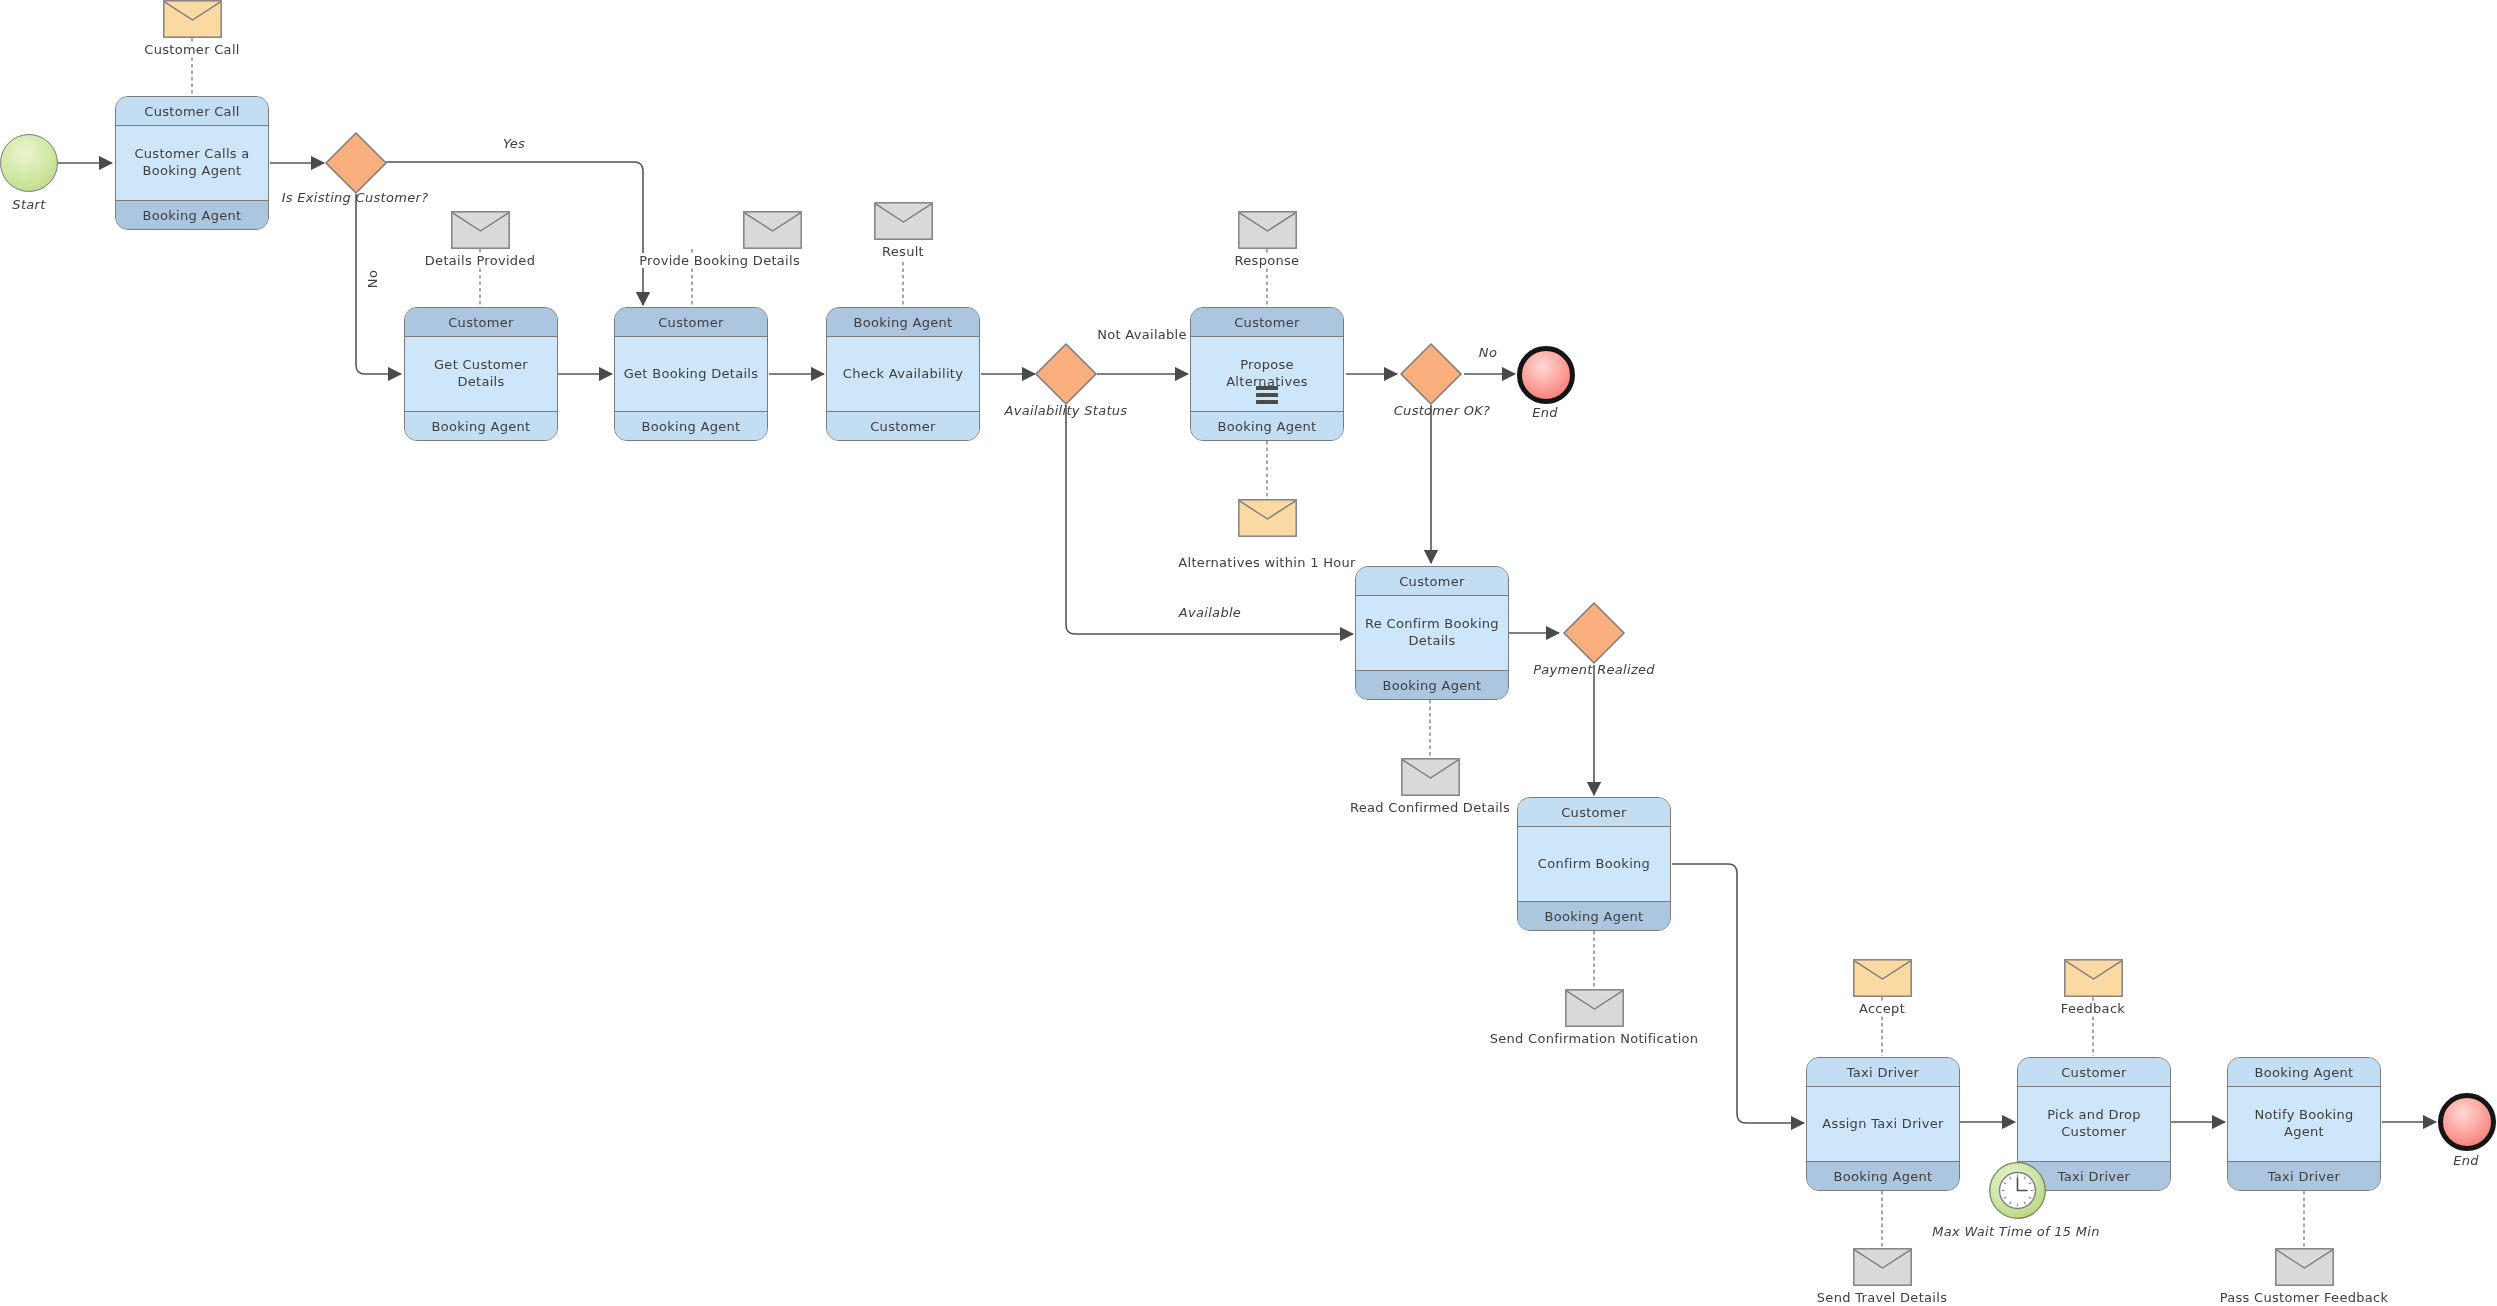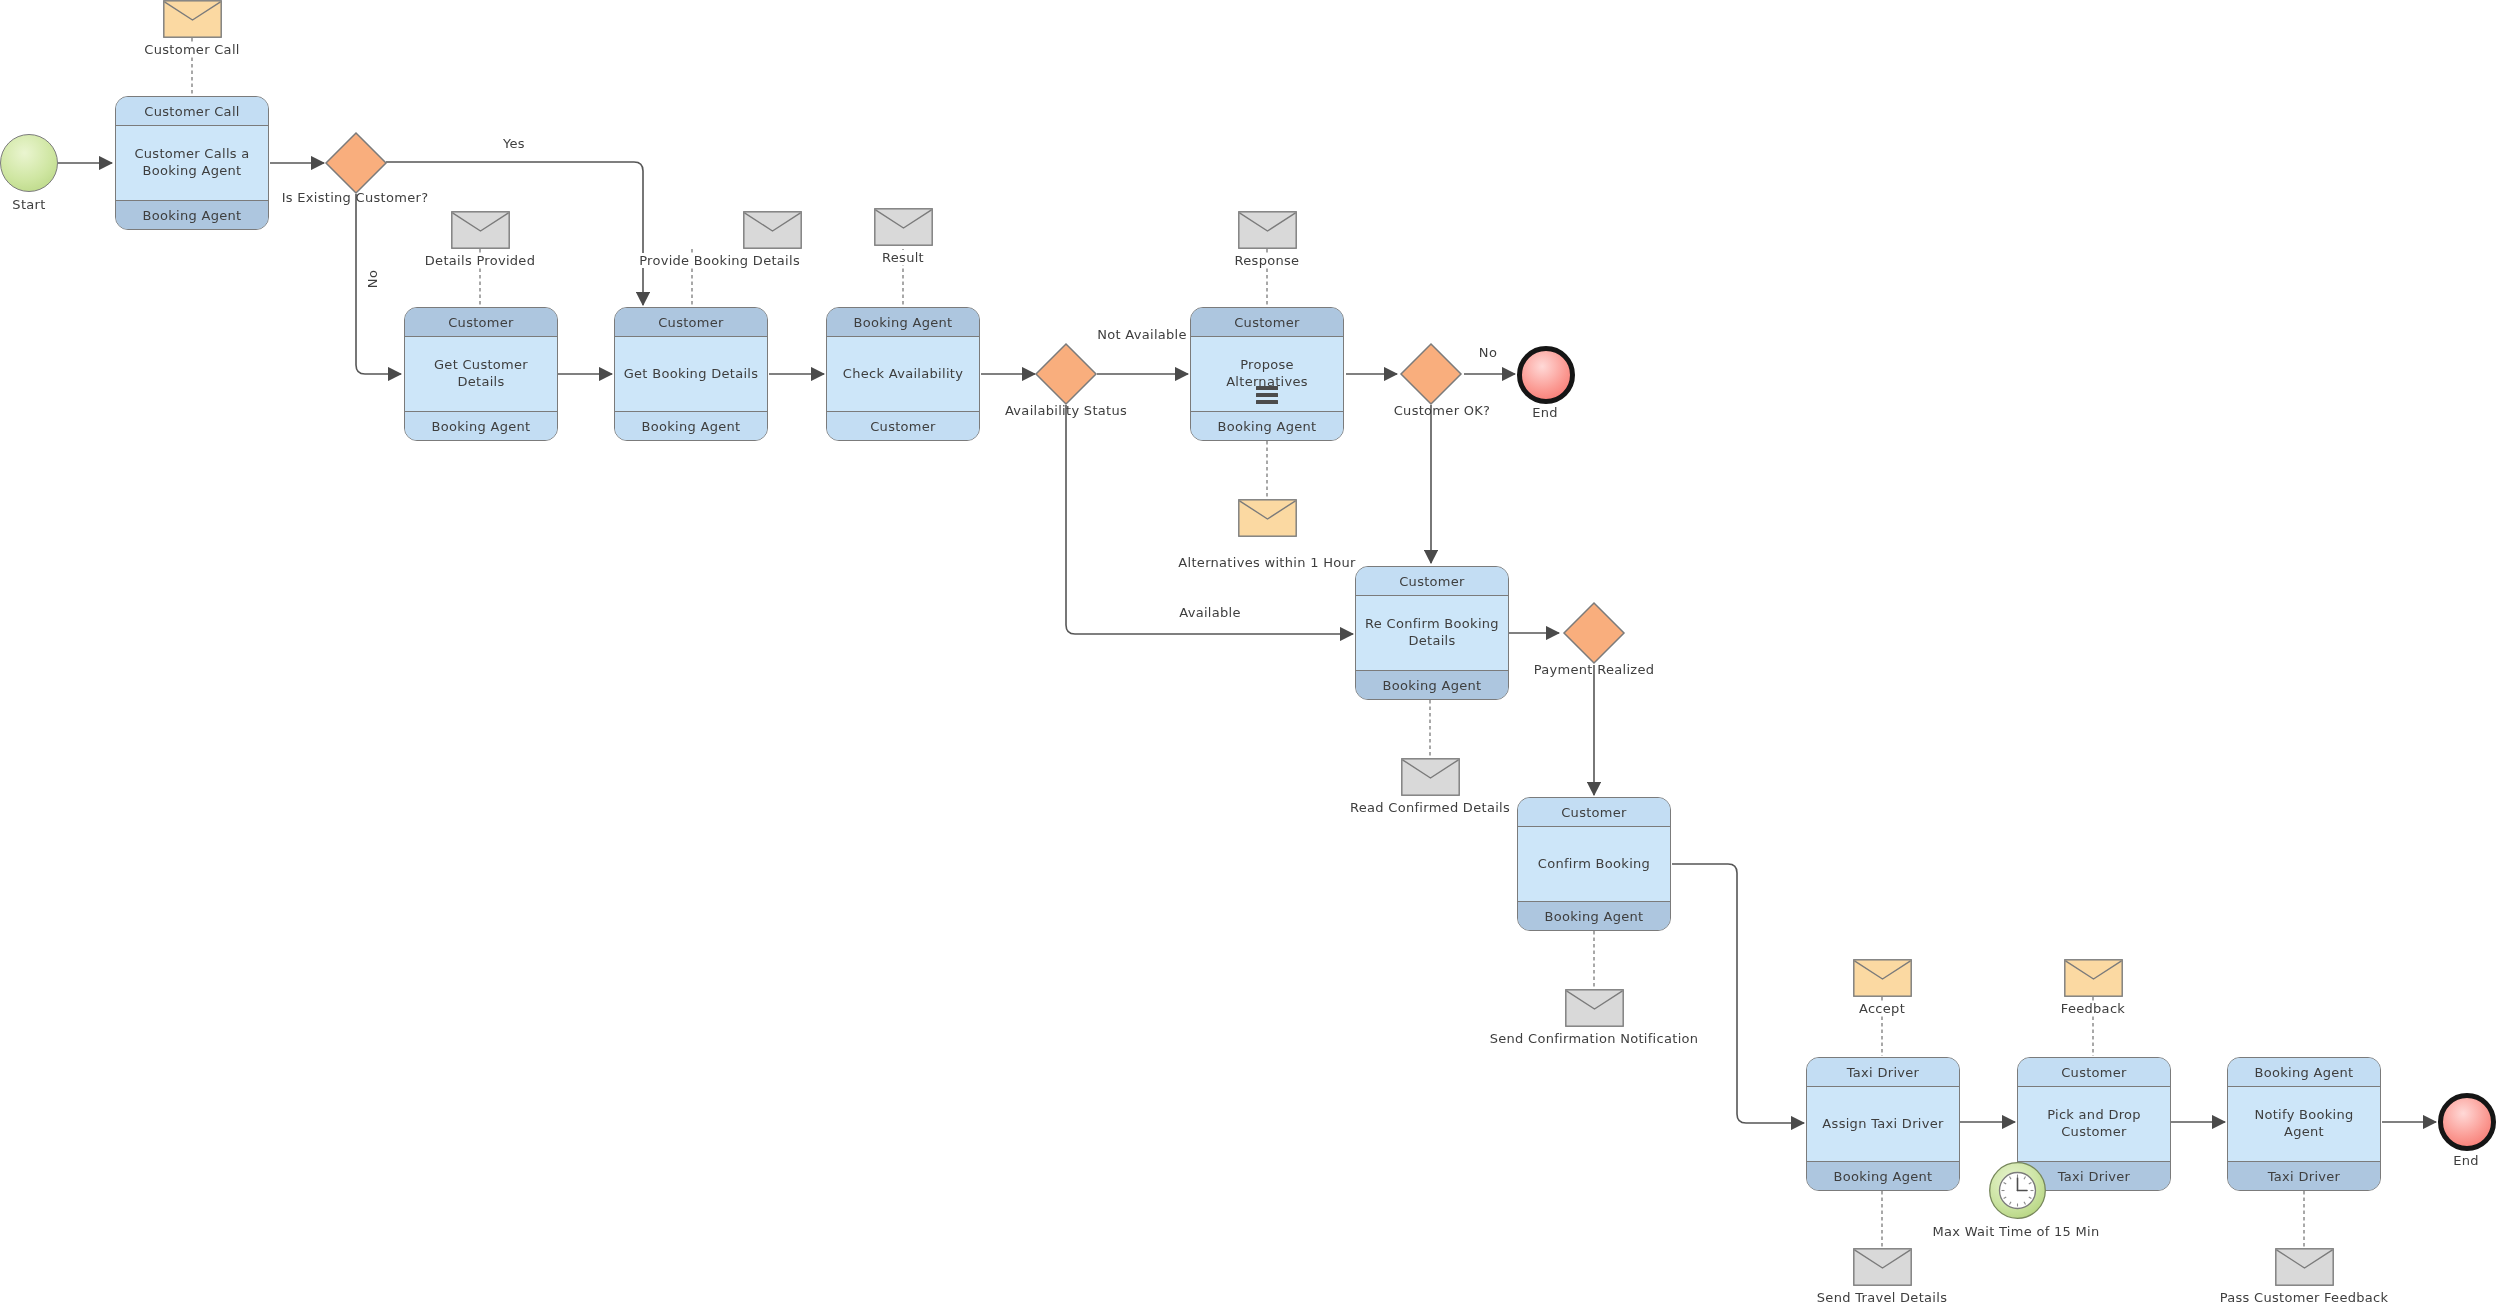--- a/index.html
+++ b/index.html
@@ -35,21 +35,21 @@
     background:radial-gradient(circle at 42% 32%,#ffd9d7 0%,#fb9b94 55%,#f66c65 100%);
   }
   
   .gw{position:absolute;width:64px;height:64px;}
   
   .msg{position:absolute;width:220px;display:flex;flex-direction:column;align-items:center;}
   .msg-label{margin-top:4px;background:#ffffff;padding:0 2px;white-space:nowrap;}
   .env-rect.orange{fill:#fbd9a2;}
   .env-rect.gray{fill:#d9d9d9;}
   
-  .lbl{position:absolute;white-space:nowrap;transform:translateX(-50%);}
+  .lbl{position:absolute;white-space:nowrap;transform:translateX(-50%);font-style:italic;}
   .lbl-wrap{position:absolute;transform:translateX(-50%);white-space:normal;
     text-align:center;width:92px;line-height:1.15;}
   .lbl-rot{position:absolute;white-space:nowrap;transform:translate(-50%,-50%) rotate(-90deg);}
   .timer{position:absolute;width:59px;height:59px;}
 </style>
 </head>
 <body>
 
 <div id="canvas">
 
@@ -216,21 +216,21 @@
   </div>
 
   <div class="msg" style="left:582px;top:211px;align-items:flex-end;">
     <svg width="59" height="38">
         <rect class="env-rect gray" x="0.8" y="0.8" width="57.4" height="36.4" stroke="#7b7b7b" stroke-width="1.4"></rect>
         <path d="M1.5,1.8 L29.5,20 L57.5,1.8" fill="none" stroke="#7b7b7b" stroke-width="1.4"></path>
       </svg>
     <div class="msg-label">Provide Booking Details</div>
   </div>
 
-  <div class="msg" style="left:793px;top:208px;">
+  <div class="msg" style="left:793px;top:202px;">
     <svg width="59" height="38">
         <rect class="env-rect gray" x="0.8" y="0.8" width="57.4" height="36.4" stroke="#7b7b7b" stroke-width="1.4"></rect>
         <path d="M1.5,1.8 L29.5,20 L57.5,1.8" fill="none" stroke="#7b7b7b" stroke-width="1.4"></path>
       </svg>
     <div class="msg-label">Result</div>
   </div>
 
   <div class="msg" style="left:1157px;top:211px;">
     <svg width="59" height="38">
         <rect class="env-rect gray" x="0.8" y="0.8" width="57.4" height="36.4" stroke="#7b7b7b" stroke-width="1.4"></rect>

